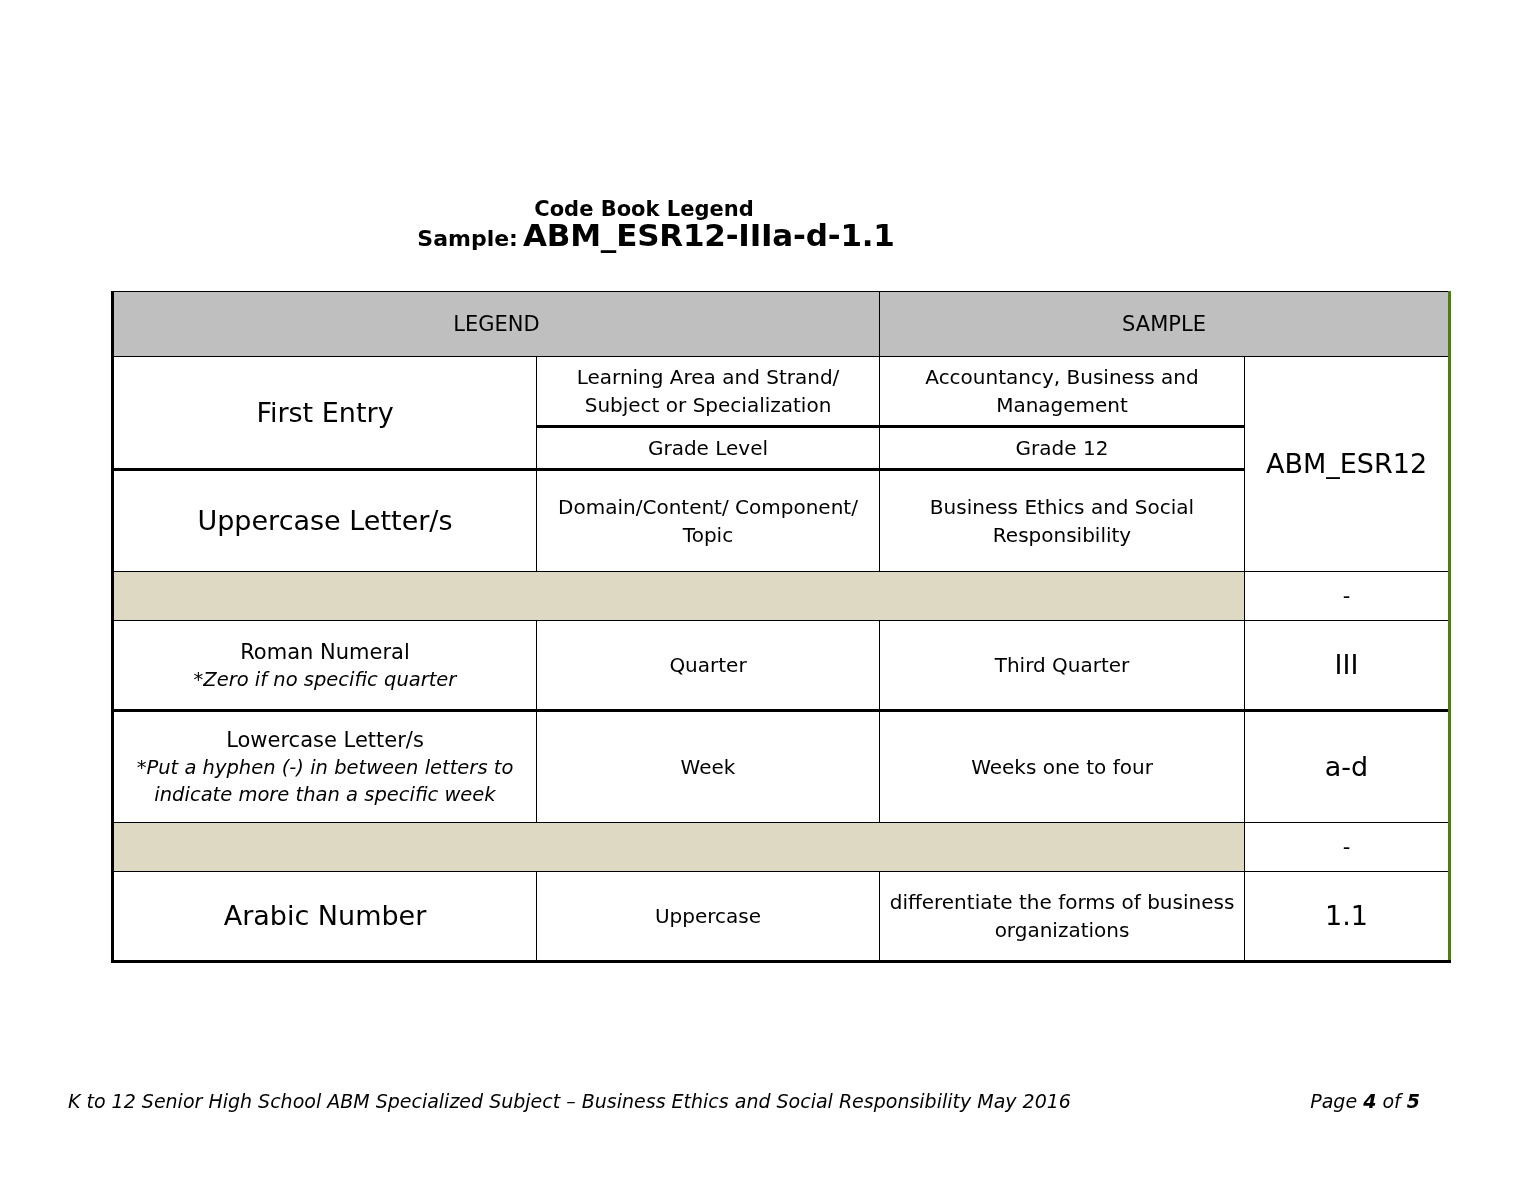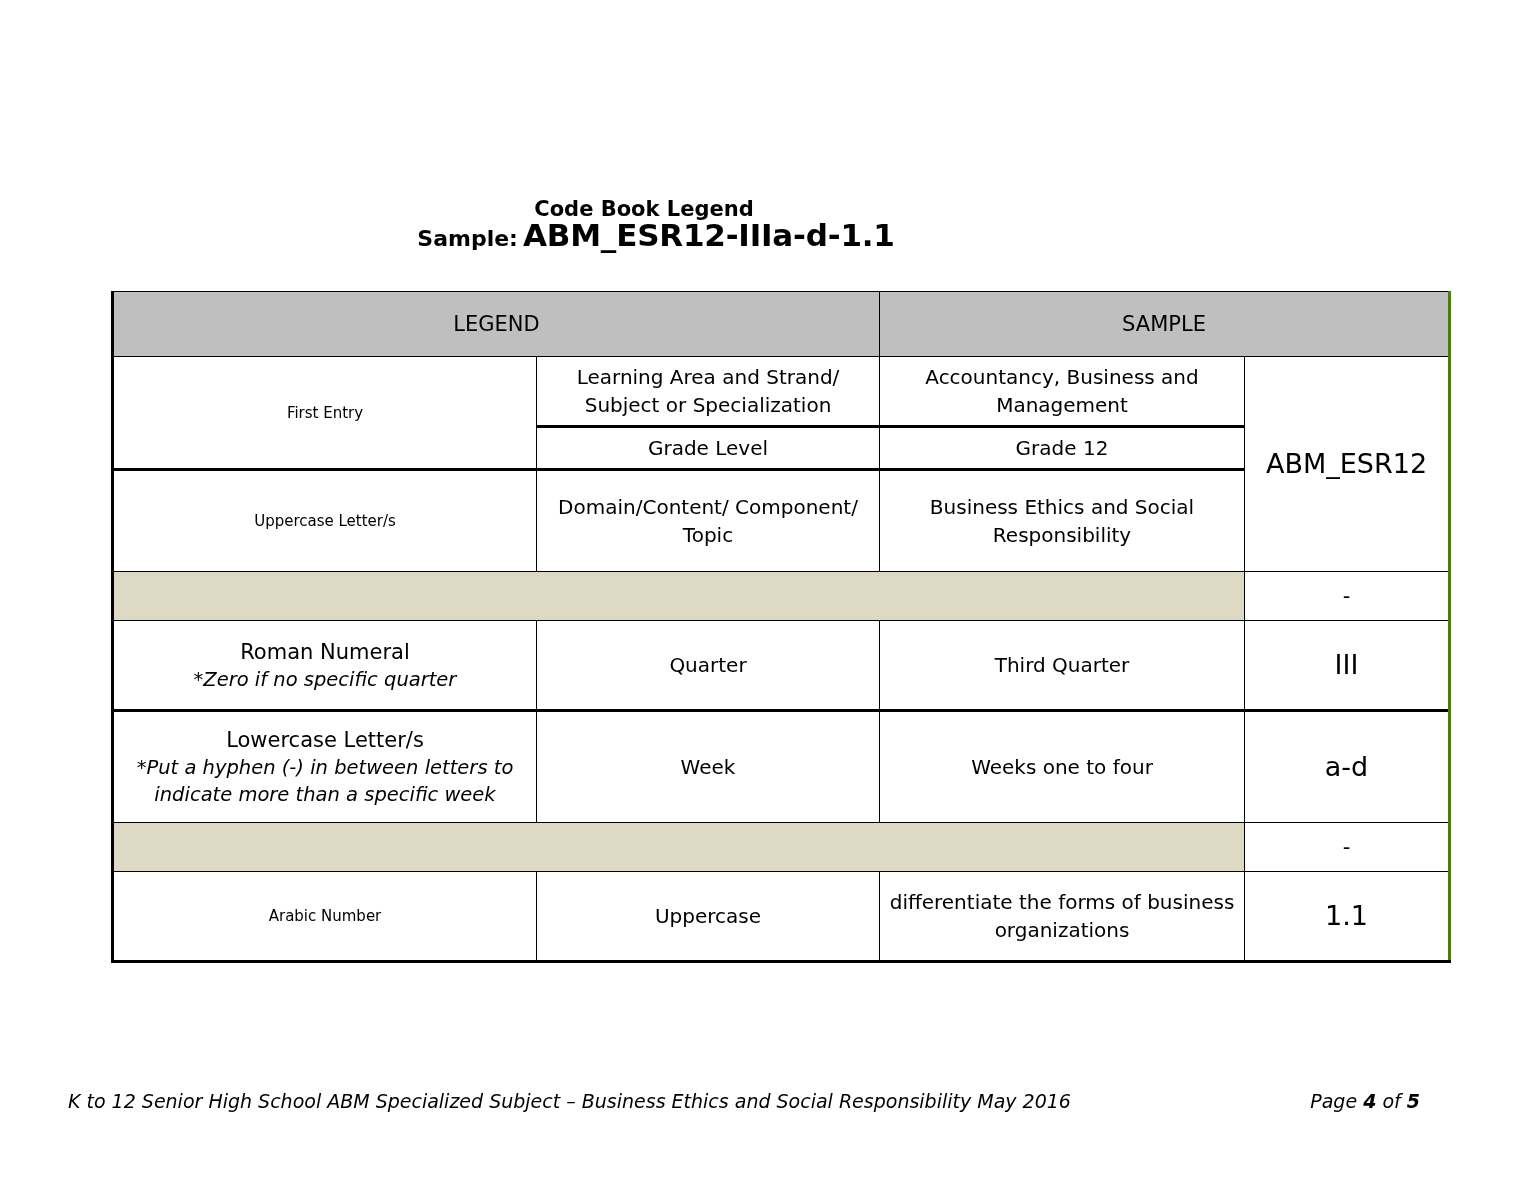--- a/index.html
+++ b/index.html
@@ -100,21 +100,21 @@
 
   td.head-cell {
     background: #bfbfbf;
     font-weight: bold;
     font-size: 21px;
     height: 52px;
     border-bottom: 3px solid #000;
   }
   td.label-cell {
     font-weight: bold;
-    font-size: 15px;
+    font-size: 27px;
   }
   td.note {
     font-weight: bold;
     font-size: 21px;
   }
   .note-sub {
     display: block;
     font-weight: normal;
     font-style: italic;
     font-size: 19.5px;

